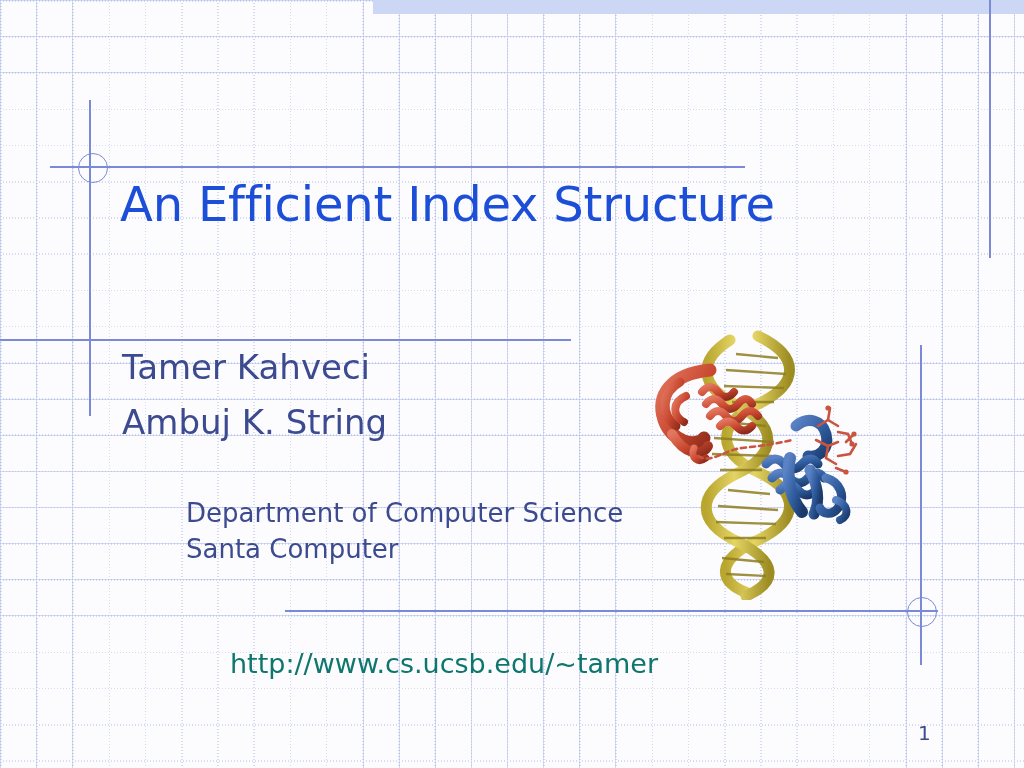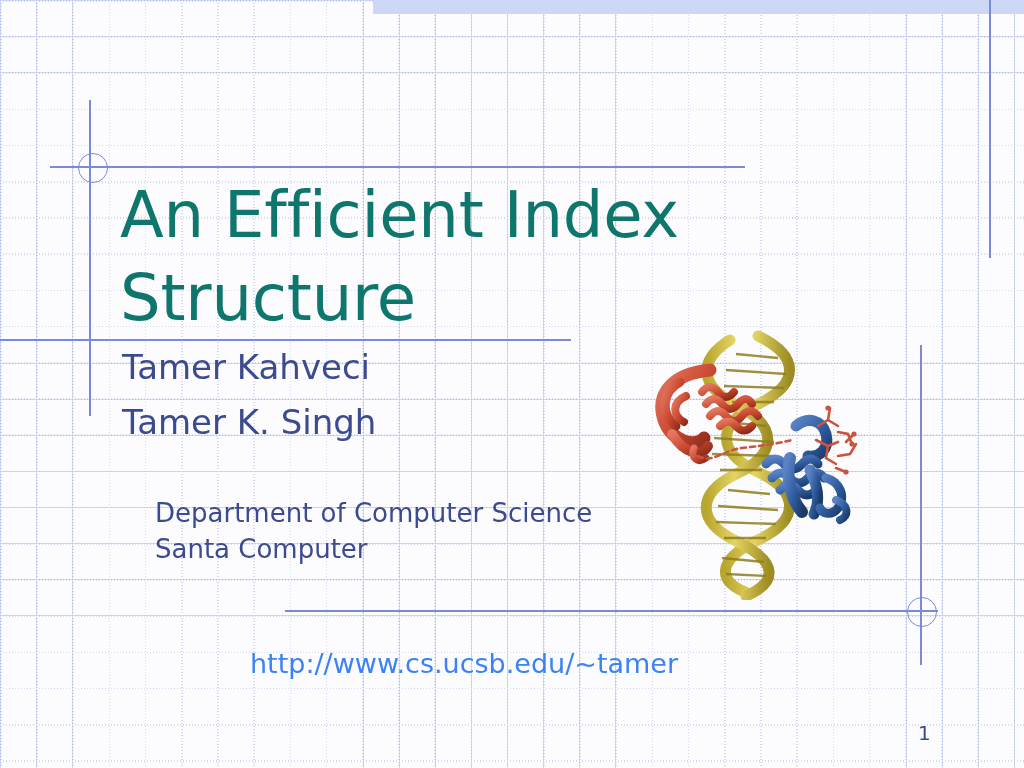--- a/index.html
+++ b/index.html
@@ -83,22 +83,22 @@
     border-radius: 50%;
     background: transparent;
   }
 
   
   .title {
     position: absolute;
     left: 120px;
     top: 174px;
     width: 790px;
-    color: #0f766e;
-    font-size: 64px;
+    color: #1d4ed8;
+    font-size: 48px;
     line-height: 1.29;
     font-weight: normal;
     letter-spacing: -0.2px;
     font-family: "DejaVu Sans", sans-serif;
   }
   .title .tline { display: block; }
 
   .authors {
     position: absolute;
     left: 122px;
@@ -112,30 +112,29 @@
 
   .affiliation {
     position: absolute;
     left: 155px;
     top: 496px;
     color: #3c4a90;
     font-size: 26px;
     line-height: 1.37;
     font-family: "DejaVu Sans", sans-serif;
   }
-  .affiliation .affline { display: block; }
+  .affiliation .affline { display: block; margin-left: 31px; }
 
   .weburl {
     position: absolute;
     left: 230px;
     top: 648px;
-    color: #3b82f6;
+    color: #0f766e;
     font-size: 27px;
     font-family: "DejaVu Sans", sans-serif;
-    margin-left: 20px;
   }
 
   .page-number {
     position: absolute;
     left: 918px;
     top: 721px;
     color: #3c4a90;
     font-size: 20px;
     font-family: "DejaVu Sans", sans-serif;
   }
@@ -259,21 +258,21 @@
       </g>
     </svg>
   </div>
 
   <div class="title">
     <span class="tline">An Efficient Index Structure</span>
   </div>
 
   <div class="authors">
     <span class="aline">Tamer Kahveci</span>
-    <span class="aline">Tamer K. Singh</span>
+    <span class="aline">Ambuj K. String</span>
   </div>
 
   <div class="affiliation">
     <span class="affline">Department of Computer Science</span>
     <span class="affline">Santa Computer</span>
   </div>
 
   <div class="weburl">http://www.cs.ucsb.edu/~tamer</div>
 
   <div class="page-number">1</div>

